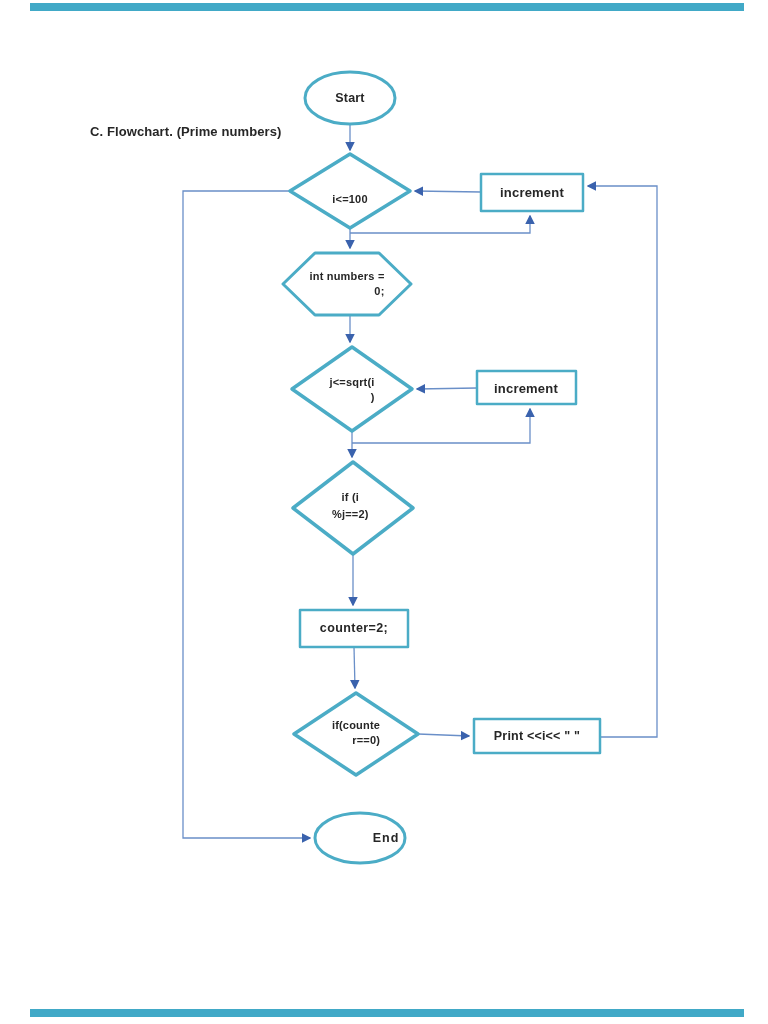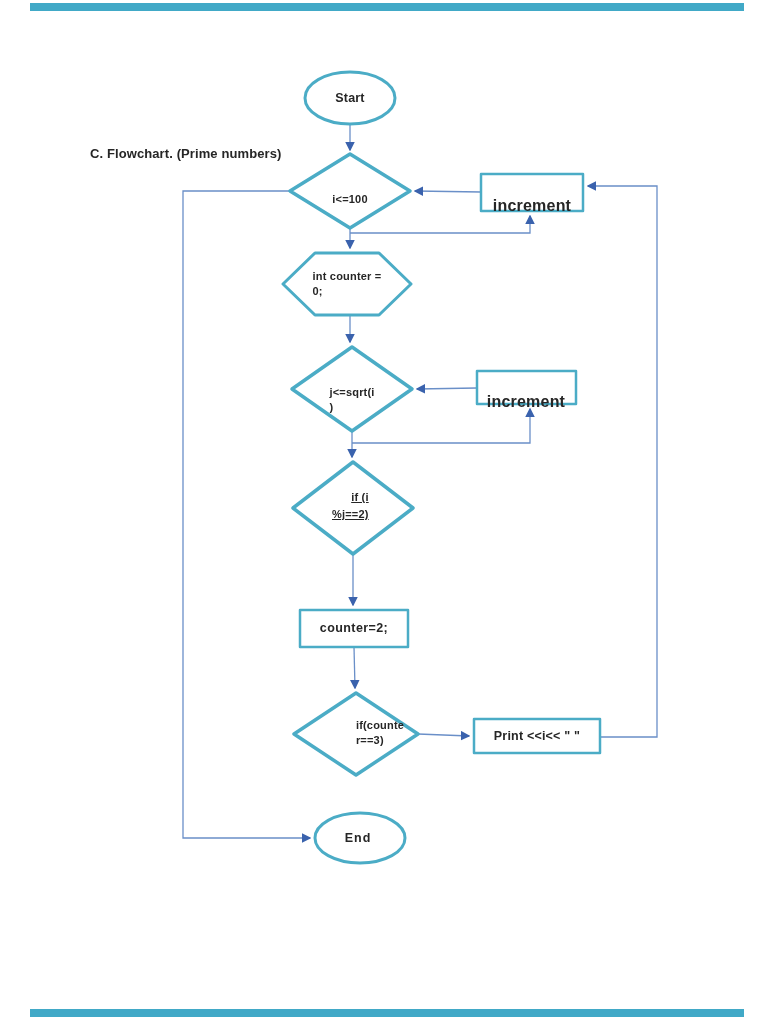--- a/index.html
+++ b/index.html
@@ -7,30 +7,30 @@
     position:relative;width:768px;height:1024px;margin:0 auto;
     background:#ffffff;overflow:hidden;
     font-family:"Liberation Sans","DejaVu Sans",sans-serif;
     color:#262626;
   }
   .bar{position:absolute;left:30px;width:714px;height:8px;background:#41a9c7;}
   .bar.top{top:3px;}
   .bar.bottom{top:1009px;}
   svg.diagram{position:absolute;left:0;top:0;width:768px;height:1024px;}
   .lbl{
-    position:absolute;font-weight:bold;color:#262626;text-align:left;
+    position:absolute;font-weight:bold;color:#262626;text-align:right;
     white-space:pre;letter-spacing:0.2px;line-height:15px;font-size:11px;
     transform:translate(-50%,-50%);
   }
   .lbl.big{font-size:12.5px;}
-  .lbl.med{font-size:16px;margin-top:13px;}
-  .lbl.left{text-align:right;transform:none;line-height:17px;text-decoration:underline;}
+  .lbl.med{font-size:13px;}
+  .lbl.left{text-align:center;transform:none;line-height:17px;}
   .title{
     position:absolute;left:90px;top:124px;font-weight:bold;font-size:13px;
-    transform:none;text-align:left;letter-spacing:0.1px;margin-top:22px;
+    transform:none;text-align:left;letter-spacing:0.1px;
   }
 </style>
 </head>
 <body>
 
 <div class="page">
 
   <div class="bar top"></div>
   <div class="bar bottom"></div>
 
@@ -83,29 +83,29 @@
   </svg>
 
   <div class="title">C. Flowchart. (Prime numbers)</div>
 
   <div class="lbl big" style="left:350px;top:98px;">Start</div>
 
   <div class="lbl" style="left:350px;top:199px;">i&lt;=100</div>
 
   <div class="lbl med" style="left:532px;top:192px;">increment</div>
 
-  <div class="lbl" style="left:347px;top:284px;"><span>int counter =</span><br><span>0;</span></div>
+  <div class="lbl" style="left:347px;top:284px;"><span>int numbers =</span><br><span>0;</span></div>
 
-  <div class="lbl" style="left:352px;top:400px;"><span>j&lt;=sqrt(i</span><br><span>)</span></div>
+  <div class="lbl" style="left:352px;top:390px;"><span>j&lt;=sqrt(i</span><br><span>)</span></div>
 
   <div class="lbl med" style="left:526px;top:388px;">increment</div>
 
   <div class="lbl left" style="left:332px;top:489px;"><span>if (i</span><br><span>%j==2)</span></div>
 
   <div class="lbl big" style="left:354px;top:628px;letter-spacing:0.4px;">counter=2;</div>
 
-  <div class="lbl" style="left:356px;top:733px;margin-left:24px;"><span>if(counte</span><br><span>r==3)</span></div>
+  <div class="lbl" style="left:356px;top:733px;"><span>if(counte</span><br><span>r==0)</span></div>
 
   <div class="lbl big" style="left:537px;top:736px;">Print &lt;&lt;i&lt;&lt; " "</div>
 
-  <div class="lbl big" style="left:348px;top:838px;letter-spacing:1px;padding-left:20px;">End</div>
+  <div class="lbl big" style="left:376px;top:838px;letter-spacing:1px;padding-left:20px;">End</div>
 
 </div>
 
 </body></html>

